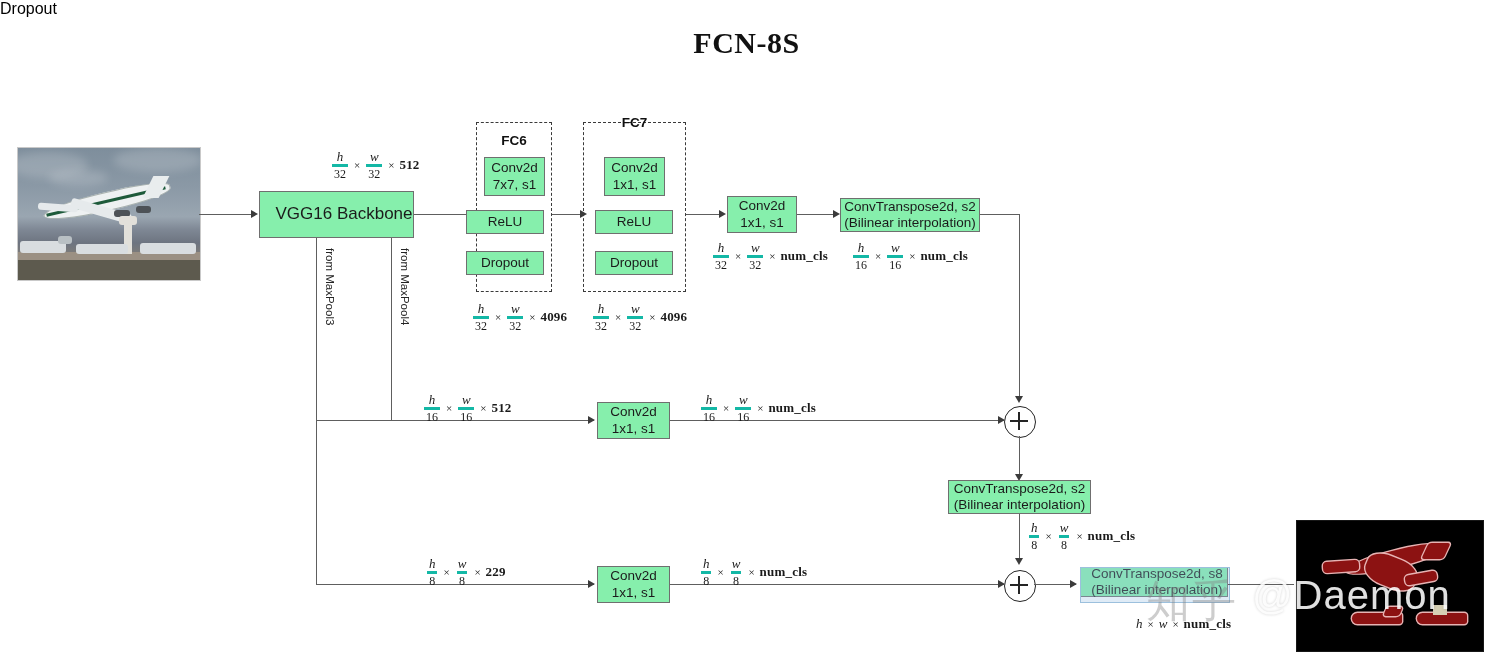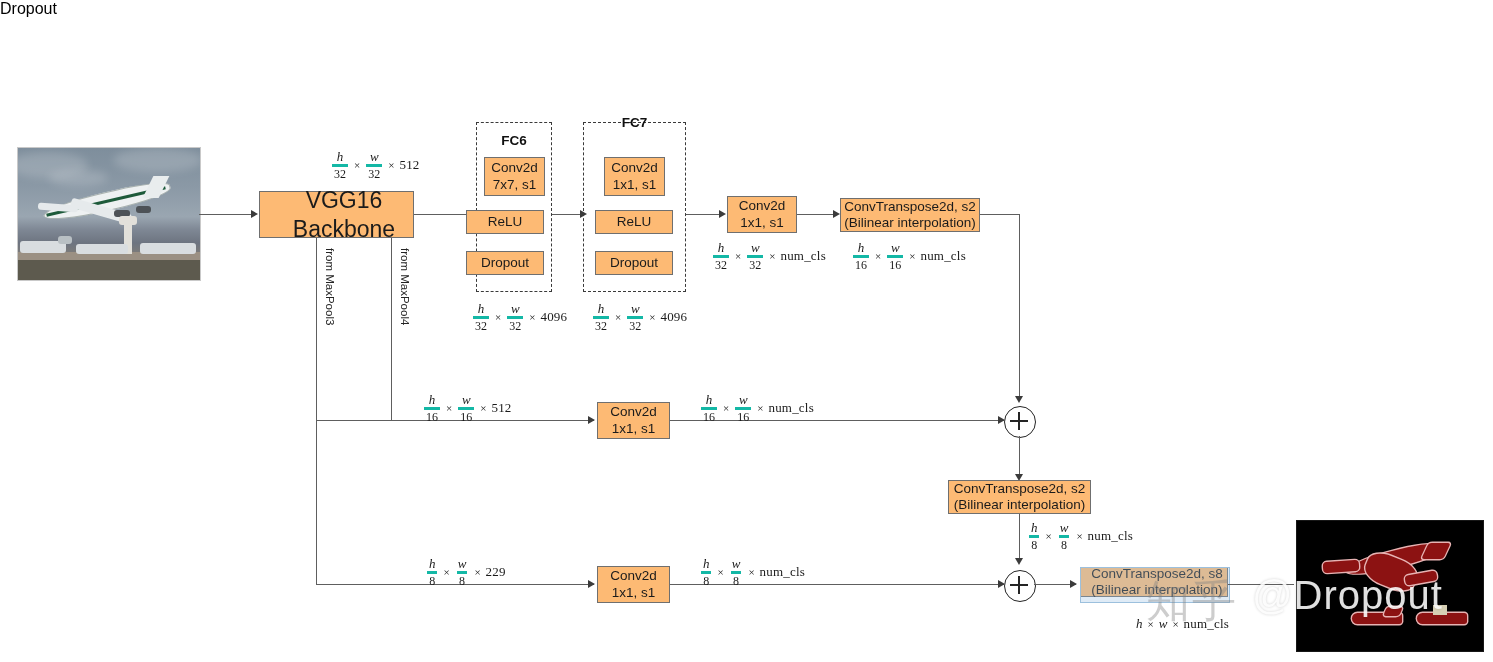--- a/index.html
+++ b/index.html
@@ -15,27 +15,27 @@
 
   
   .title{
     left:0;top:26px;width:1493px;text-align:center;
     font-family:"Liberation Serif", serif;
     font-weight:bold;font-size:30px;color:#111;letter-spacing:.5px;
   }
 
   
   .box{
-    border:1px solid #6f6f6f;background:#fdba74;
+    border:1px solid #6f6f6f;background:#86efac;
     display:flex;align-items:center;justify-content:center;
     text-align:center;color:#1b1b1b;
     font-size:13.5px;line-height:1.22;
     box-sizing:border-box;
   }
-  .box.big{font-size:23px;padding-left:15px;}
+  .box.big{font-size:17px;padding-left:15px;}
   .dashbox{
     border:1.6px dashed #3a3a3a;background:transparent;box-sizing:border-box;
   }
   .grouplabel{
     font-weight:bold;font-size:13.5px;color:#101010;text-align:center;
   }
 
   
   .h-line{background:#5e5e5e;height:1px;}
   .v-line{background:#5e5e5e;width:1px;}
@@ -61,21 +61,21 @@
   .math{
     font-family:"Liberation Serif", serif;
     font-size:13px;color:#1a1a1a;
     display:flex;align-items:center;white-space:nowrap;
   }
   .frac{display:inline-flex;flex-direction:column;align-items:center;
     vertical-align:middle;margin:0 1px;line-height:1;}
   .frac .num{font-style:italic;font-size:13px;padding:0 2px 1px;}
   .frac .den{font-size:12px;padding:1px 2px 0;border-top:3px solid #14b8a6;}
   .times{margin:0 5px;font-size:11px;}
-  .tail{font-weight:400;letter-spacing:.2px;}
+  .tail{font-weight:700;letter-spacing:.2px;}
   .ital{font-style:italic;}
 
   
   .vtext{
     font-size:11.5px;color:#242424;white-space:nowrap;
     transform-origin:0 0;transform:rotate(90deg);
   }
 
   
   .photo{
@@ -118,20 +118,21 @@
     border:1px solid #9cc0dd;box-sizing:border-box;
   }
 </style>
 </head>
 <body>
 
 
 
 <div id="canvas">
 
+  <div class="abs title">FCN-8S</div>
 
   <div class="photo" style="left:17px;top:147px;">
     <div class="ph-cloud" style="left:-10px;top:4px;width:80px;height:26px;"></div>
     <div class="ph-cloud" style="left:95px;top:0px;width:90px;height:24px;"></div>
     <div class="ph-cloud" style="left:30px;top:22px;width:60px;height:16px;"></div>
 
     <div class="ph-plane-body" style="left:24px;top:44px;width:130px;height:19px;transform:rotate(-13deg);"></div>
     <div class="ph-stripe" style="left:27px;top:52px;width:122px;height:3px;transform:rotate(-13deg);"></div>
     <div class="ph-wing" style="left:52px;top:58px;width:62px;height:10px;transform:rotate(16deg);border-radius:3px;"></div>
     <div class="ph-wing" style="left:20px;top:56px;width:40px;height:7px;transform:rotate(4deg);border-radius:3px;"></div>
@@ -419,19 +420,19 @@
     <div class="seg-shape" style="left:128px;top:22px;width:22px;height:16px;transform:skewX(-25deg);border-radius:3px;"></div>
     <div class="seg-shape" style="left:108px;top:52px;width:32px;height:10px;transform:rotate(-10deg);border-radius:4px;"></div>
 
     <div class="seg-shape" style="left:55px;top:92px;width:50px;height:11px;border-radius:6px 3px 3px 6px;"></div>
     <div class="seg-shape" style="left:88px;top:86px;width:16px;height:9px;transform:skewX(-22deg);border-radius:3px;"></div>
     <div class="seg-shape" style="left:120px;top:92px;width:50px;height:11px;border-radius:6px 3px 3px 6px;"></div>
     <div class="seg-shape" style="left:136px;top:84px;width:14px;height:10px;background:#d6cfb4;box-shadow:none;"></div>
   </div>
 
   <div class="wm-zh" style="left:1146px;top:572px;">知乎</div>
-  <div class="wm" style="left:1252px;top:573px;">@Dropout</div>
+  <div class="wm" style="left:1252px;top:573px;">@Daemon</div>
 
 </div>
 
 
 
 <domain>Dropout</domain>
 
 </body></html>

